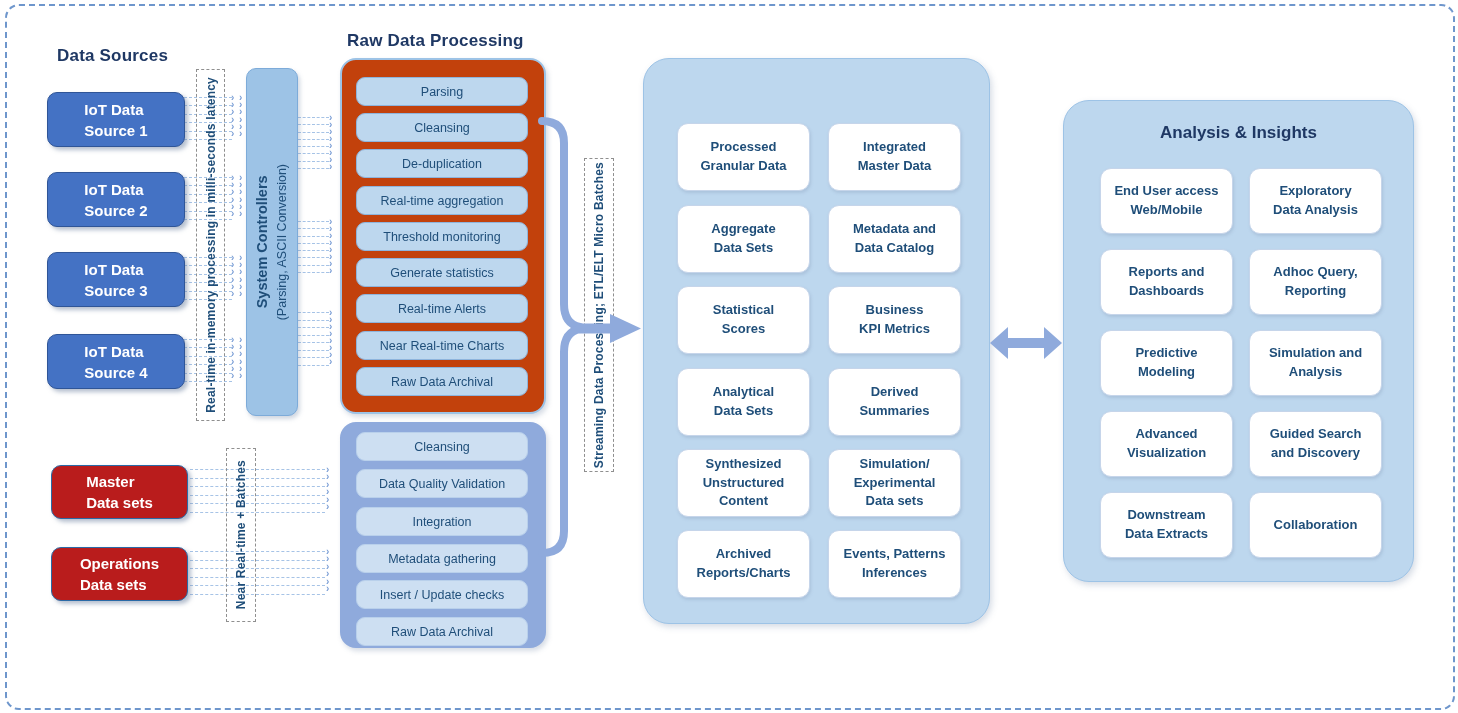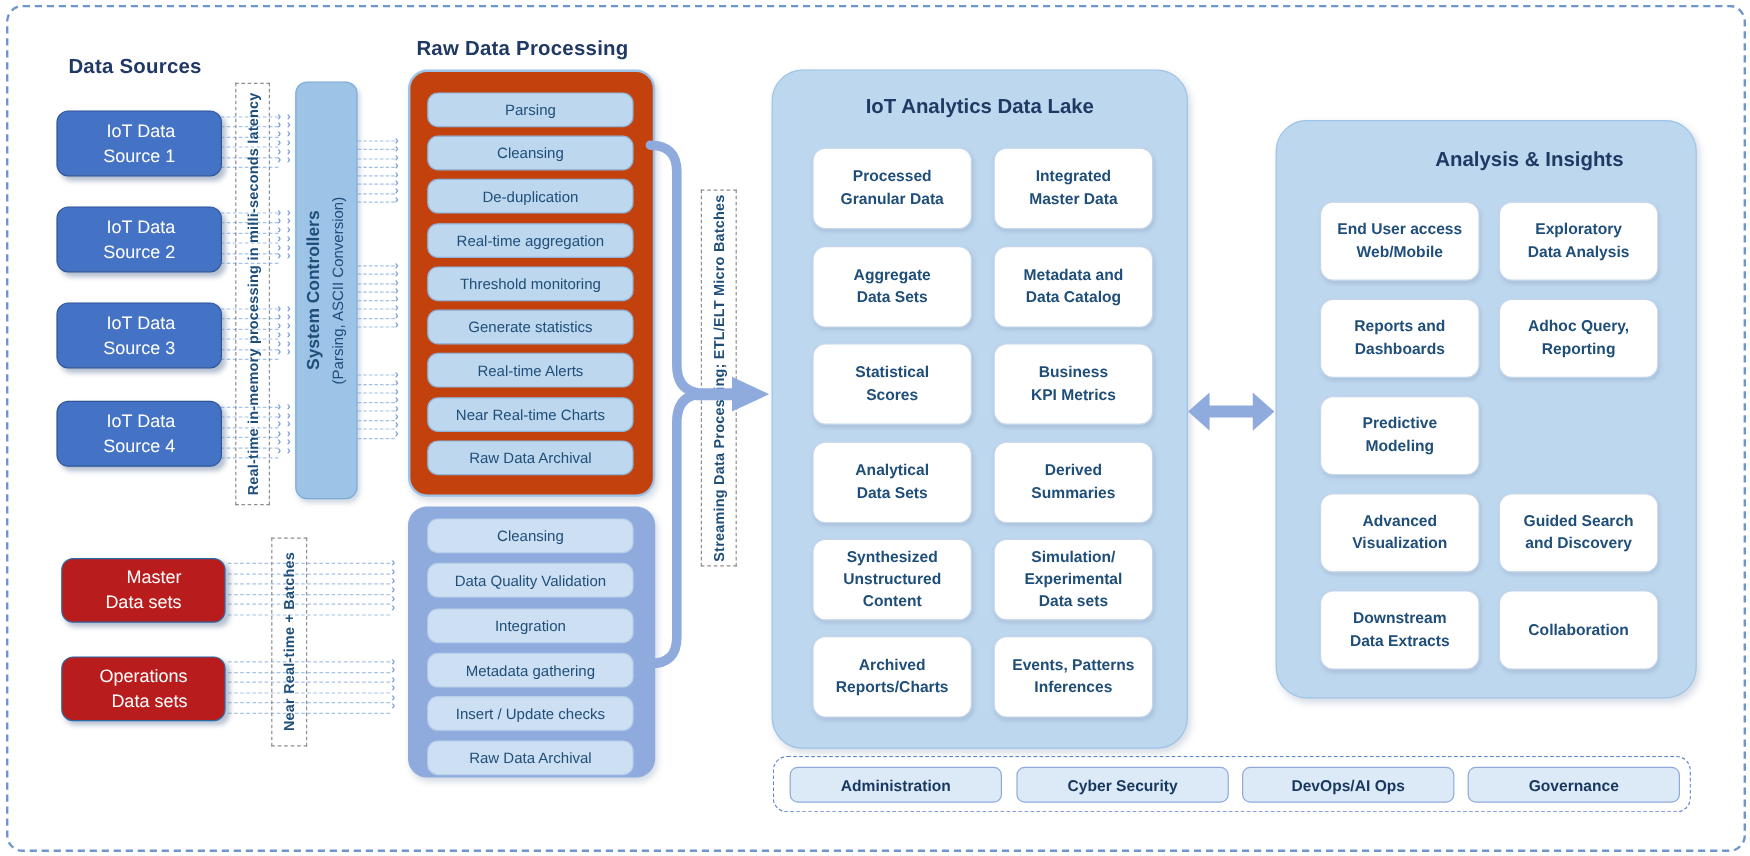--- a/index.html
+++ b/index.html
@@ -4,22 +4,22 @@
 <style>
   html,body{margin:0;padding:0;background:#fff;}
   .canvas{position:relative;width:1458px;height:713px;background:#ffffff;
     font-family:"Liberation Sans",sans-serif;overflow:hidden;}
   .frame{position:absolute;left:5px;top:4px;width:1446px;height:702px;
     border:2px dashed #6e96cc;border-radius:14px;}
   .sec-title{position:absolute;font-weight:bold;color:#1F3864;font-size:17px;letter-spacing:.2px;}
 
   
   .src-box{position:absolute;width:136px;height:53px;background:#4472C4;border:1.5px solid #2F5597;
-    border-radius:10px;color:#fff;font-weight:normal;font-size:15px;line-height:1.4;
-    display:flex;align-items:center;justify-content:center;text-align:right;white-space:pre-line;
+    border-radius:10px;color:#fff;font-weight:bold;font-size:15px;line-height:1.4;
+    display:flex;align-items:center;justify-content:center;text-align:left;white-space:pre-line;
     box-shadow:3px 3px 4px rgba(110,130,160,.5);}
   .ds-box{background:#b91c1c;border-color:#2a6aa6;}
 
   
   .lane{position:absolute;border:1.5px dashed #8f8f8f;display:flex;align-items:center;justify-content:center;}
   .vtext{writing-mode:vertical-rl;transform:rotate(180deg);font-weight:bold;color:#1F4E79;
     font-size:12px;white-space:nowrap;letter-spacing:.2px;}
 
   
   .controller{position:absolute;left:246px;top:68px;width:50px;height:346px;background:#9DC3E6;
@@ -306,21 +306,20 @@
   <div class="proc proc-bot">
     <div class="step" style="top:8px;">Cleansing</div>
     <div class="step" style="top:45px;">Data Quality Validation</div>
     <div class="step" style="top:83px;">Integration</div>
     <div class="step" style="top:120px;">Metadata gathering</div>
     <div class="step" style="top:156px;">Insert / Update checks</div>
     <div class="step" style="top:193px;">Raw Data Archival</div>
   </div>
 
   <div class="panel" style="left:643px;top:58px;width:345px;height:564px;">
-    <div class="panel-title" style="top:20px;">IoT Analytics Data Lake</div>
     <div class="cell" style="left:33px;top:64px;height:66px;">Processed
 Granular Data</div>
     <div class="cell" style="left:184px;top:64px;height:66px;">Integrated
 Master Data</div>
     <div class="cell" style="left:33px;top:146px;height:66px;">Aggregate
 Data Sets</div>
     <div class="cell" style="left:184px;top:146px;height:66px;">Metadata and
 Data Catalog</div>
     <div class="cell" style="left:33px;top:227px;height:66px;">Statistical
 Scores</div>
@@ -336,46 +335,42 @@
     <div class="cell" style="left:184px;top:390px;height:66px;">Simulation/
 Experimental
 Data sets</div>
     <div class="cell" style="left:33px;top:471px;height:66px;">Archived
 Reports/Charts</div>
     <div class="cell" style="left:184px;top:471px;height:66px;">Events, Patterns
 Inferences</div>
   </div>
 
   <div class="panel" style="left:1063px;top:100px;width:349px;height:480px;">
-    <div class="panel-title" style="top:22px;padding-left:36px;">Analysis &amp; Insights</div>
+    <div class="panel-title" style="top:22px;">Analysis &amp; Insights</div>
     <div class="cell" style="left:36px;top:67px;height:64px;">End User access
 Web/Mobile</div>
     <div class="cell" style="left:185px;top:67px;height:64px;">Exploratory
 Data Analysis</div>
     <div class="cell" style="left:36px;top:148px;height:64px;">Reports and
 Dashboards</div>
     <div class="cell" style="left:185px;top:148px;height:64px;">Adhoc Query,
 Reporting</div>
     <div class="cell" style="left:36px;top:229px;height:64px;">Predictive
 Modeling</div>
+    <div class="cell" style="left:185px;top:229px;height:64px;">Simulation and
+Analysis</div>
     <div class="cell" style="left:36px;top:310px;height:64px;">Advanced
 Visualization</div>
     <div class="cell" style="left:185px;top:310px;height:64px;">Guided Search
 and Discovery</div>
     <div class="cell" style="left:36px;top:391px;height:64px;">Downstream
 Data Extracts</div>
     <div class="cell" style="left:185px;top:391px;height:64px;">Collaboration</div>
   </div>
 
-  <div class="gov">
-    <div class="gov-box" style="left:13px;">Administration</div>
-    <div class="gov-box" style="left:202px;">Cyber Security</div>
-    <div class="gov-box" style="left:390px;">DevOps/AI Ops</div>
-    <div class="gov-box" style="left:578px;">Governance</div>
-  </div>
 
   <svg class="overlay" width="1458" height="713" viewBox="0 0 1458 713">
     <g stroke="#8FAADC" stroke-width="8" fill="none" stroke-linecap="round">
       <path d="M542 121 Q564 121 564 143 L564 304 Q564 324 580 327"></path>
       <path d="M542 553 Q564 553 564 531 L564 352 Q564 332 580 329"></path>
     </g>
     <g fill="#8FAADC">
       <rect x="578" y="323.5" width="34" height="10" rx="2"></rect>
       <polygon points="610,314 641,328.5 610,343"></polygon>
     </g>

